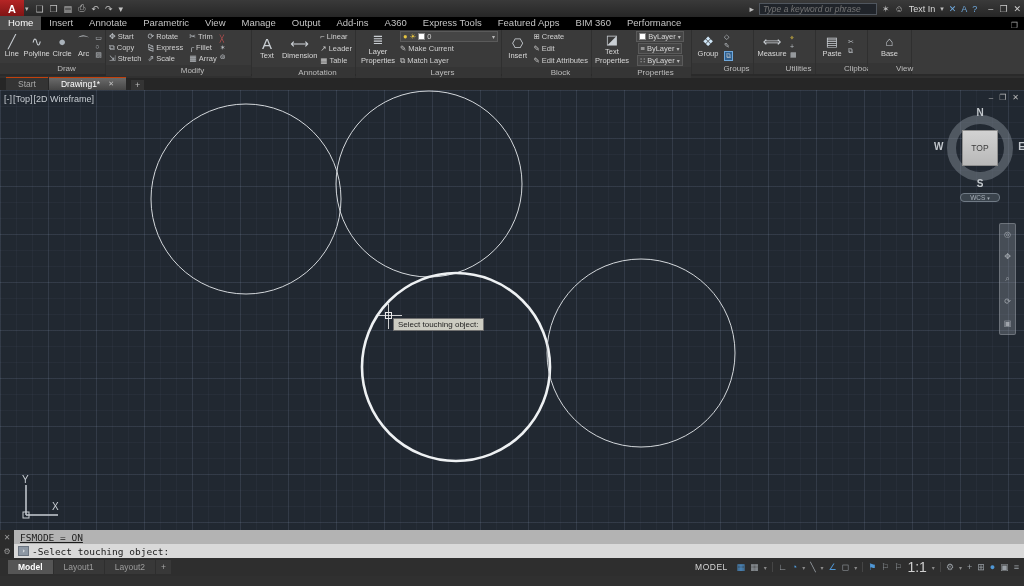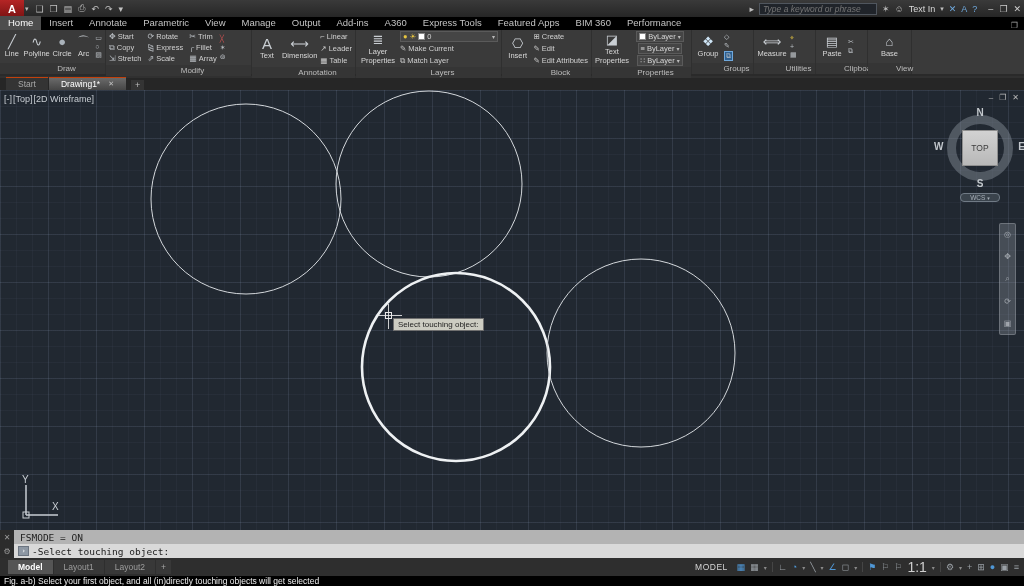--- a/index.html
+++ b/index.html
@@ -106,21 +106,21 @@
   
   #ucs { left:6px; top:385px; width:56px; height:50px; }
   #ucs svg text { fill:#c9ced4; font-size:10px; font-family:"Liberation Sans",sans-serif; }
 
   
   #cmd { left:0; top:530px; width:1024px; height:28px; display:flex; }
   #cmd-gutter { width:14px; background:#2c2c2c; display:flex; flex-direction:column;
     align-items:center; justify-content:space-around; color:#9a9a9a; font-size:8px; }
   #cmd-rows { flex:1; display:flex; flex-direction:column; font-family:"DejaVu Sans Mono", monospace; }
   .cmd-row1 { height:14px; background:#b3b3b3; color:#1c1c1c; font-size:9.5px;
-    display:flex; align-items:center; padding-left:6px; }
+    display:flex; align-items:center; padding-left:6px;text-decoration:underline; }
   .cmd-row2 { height:14px; background:#d9d9d9; color:#1c1c1c; font-size:9.5px;
     display:flex; align-items:center; padding-left:4px; gap:3px; }
   .cmd-chip { width:11px; height:10px; background:#8d97a3; color:#fff; font-size:7px;
     display:flex; align-items:center; justify-content:center; border:1px solid #6b7480; }
 
   
   #statusbar { left:0; top:558px; width:1024px; height:18px; background:#2e2e2e;
     display:flex; align-items:center; font-size:8.5px; }
   .ltab { padding:2px 10px; color:#9c9c9c; background:#383838; margin-right:1px; }
   .ltab.active { background:#555; color:#fff; font-weight:bold; }
@@ -542,15 +542,14 @@
       <span class="st-ic">⚙</span>
       <span class="st-car">▾</span>
       <span class="st-ic">+</span>
       <span class="st-ic">⊞</span>
       <span class="st-ic on">●</span>
       <span class="st-ic">▣</span>
       <span class="st-ic">≡</span>
     </div>
   </div>
 
-  <div id="caption" class="abs">Fig. a-b) Select your first object, and all (in)directly touching objects will get selected</div>
 
 </div>
 
 </body></html>

